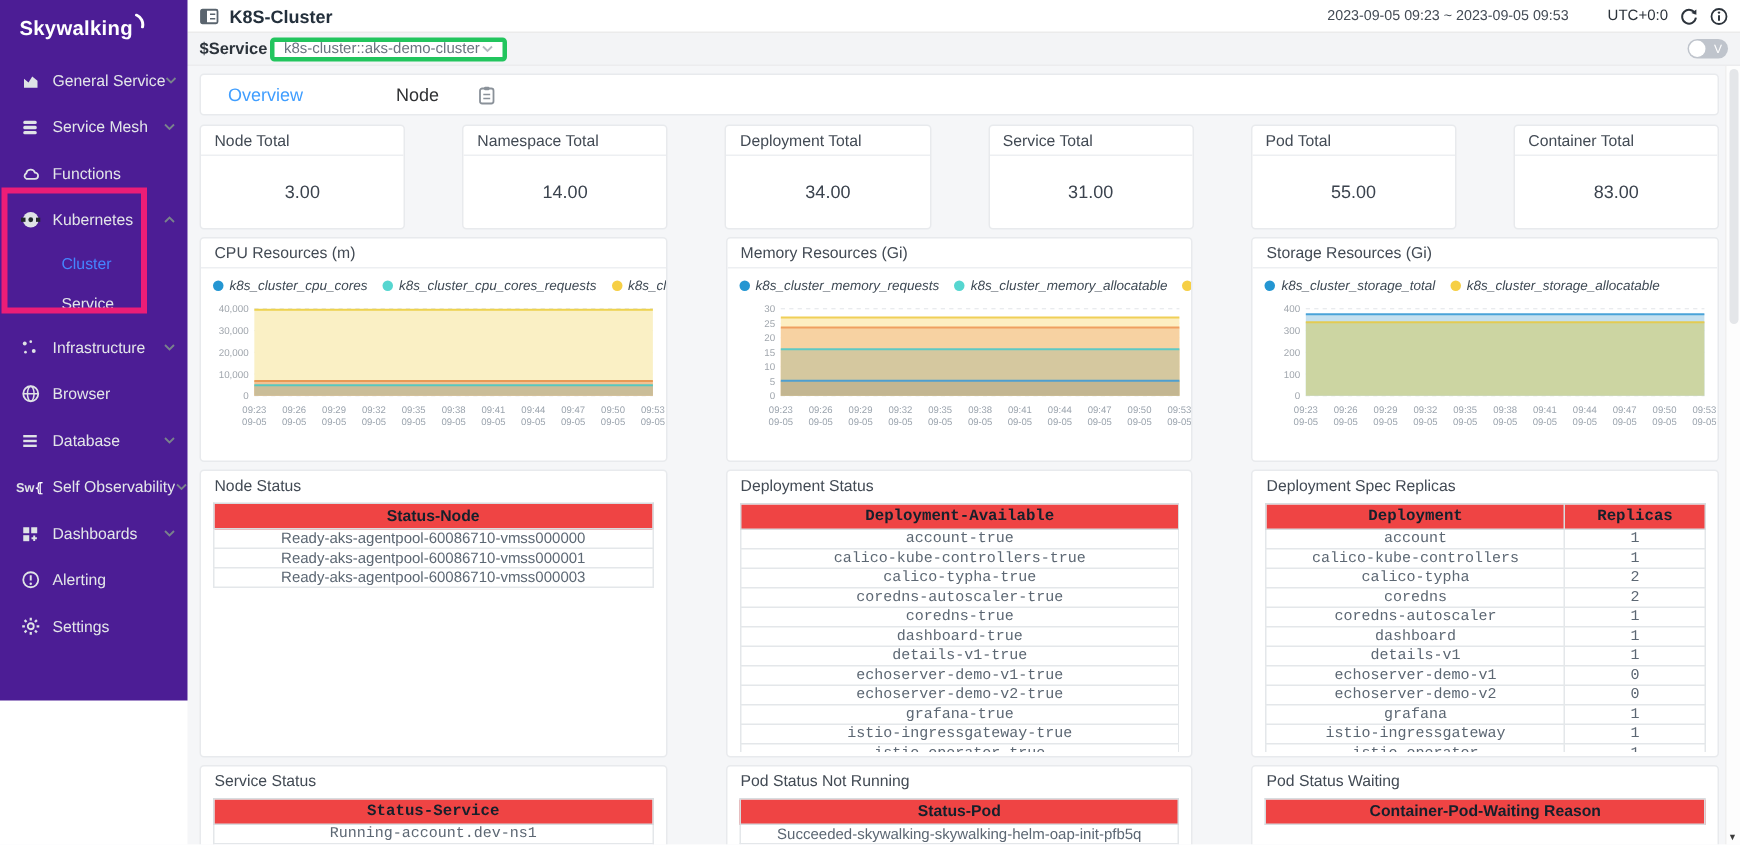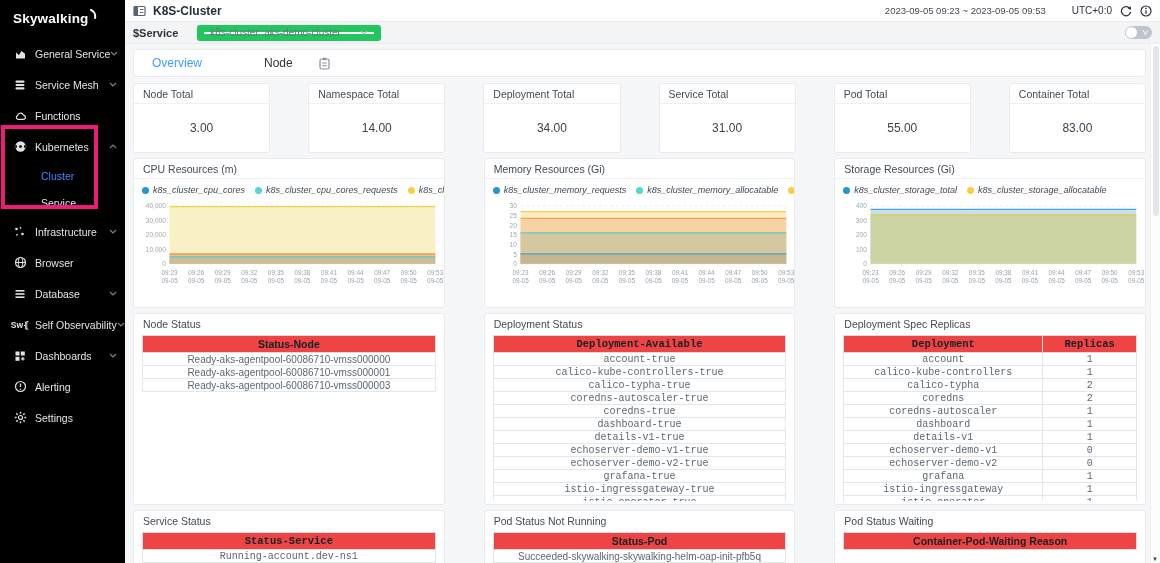--- a/index.html
+++ b/index.html
@@ -1,20 +1,20 @@
 <!DOCTYPE html>
 <html><head>
 <meta charset="utf-8">
 <style>
   * { margin:0; padding:0; box-sizing:border-box; }
   html,body { width:1160px; height:563px; overflow:hidden; font-family:"Liberation Sans", sans-serif; background:#fff; }
   body { position:relative; }
 
   
-  .sidebar { position:absolute; left:0; top:0; width:125px; height:563px; background:#000000; color:#e3e6e9; z-index:10; }
+  .sidebar { position:absolute; left:0; top:0; width:125px; height:467px; background:#4c1d95; color:#e3e6e9; z-index:10; }
   .logo { padding:11px 0 4px 13px; display:flex; align-items:flex-start; }
   .logo-text { font-size:13.5px; font-weight:bold; color:#fff; letter-spacing:.2px; }
   .logo-swoosh { margin-left:1px; margin-top:-2px; }
   .menu { margin-top:8px; }
   .mitem { height:31px; display:flex; align-items:center; padding:0 8px 0 13px; cursor:pointer; }
   .mitem .micon { width:14px; height:13px; display:flex; align-items:center; justify-content:center; color:#dfe3e6; flex:0 0 14px; }
   .mitem .mlabel { font-size:10.5px; margin-left:8px; color:#e3e6e9; white-space:nowrap; }
   .mitem .chev { margin-left:auto; color:#79828c; display:flex; }
   .msub { height:27px; display:flex; align-items:center; padding-left:41px; font-size:10.5px; cursor:pointer; color:#e3e6e9; }
   .msub.active { color:#4585fe; }
@@ -28,21 +28,21 @@
   .main { position:absolute; left:125px; top:0; right:0; bottom:0; background:#f5f6f8; }
   .topbar { height:22px; background:#fff; border-bottom:1px solid #ebebeb; display:flex; align-items:center; padding:0 8px; }
   .page-title { font-size:12px; font-weight:bold; color:#24303c; margin-left:7px; }
   .topbar-right { margin-left:auto; display:flex; align-items:center; }
   .time-range { font-size:9.5px; color:#434b55; }
   .tz { font-size:10px; color:#2c333b; margin-left:26px; }
   .tbicon { margin-left:8px; display:flex; align-items:center; cursor:pointer; color:#2c333b; }
 
   .servicebar { height:22px; background:#f3f4f6; border-bottom:1px solid #ececee; display:flex; align-items:center; padding:0 8px; }
   .svc-label { font-size:11px; font-weight:bold; color:#2c333b; }
-  .svc-select { margin-left:19px; height:16px; background:#fff; border:7px solid #22c55e; border-radius:3px; display:flex; align-items:center; padding:0 6px; width:184px; cursor:pointer; }
+  .svc-select { margin-left:2px; height:16px; background:#fff; border:3px solid #22c55e; border-radius:3px; display:flex; align-items:center; padding:0 6px; width:158px; cursor:pointer; }
   .svc-select .val { font-size:10px; color:#6a7480; white-space:nowrap; overflow:hidden; flex:1; }
   .toggle { margin-left:auto; width:27px; height:13px; border-radius:7px; background:#bfc4cc; position:relative; cursor:pointer; }
   .toggle .knob { position:absolute; left:1px; top:1px; width:11px; height:11px; border-radius:50%; background:#fff; }
   .toggle .tlabel { position:absolute; right:4px; top:2px; font-size:8px; color:#fff; }
 
   .content { position:absolute; top:44px; left:0; right:10px; bottom:0; padding:5px 4px 0 8px; overflow:hidden; }
 
   .card { background:#fff; border:1px solid #e8eaed; border-radius:3px; }
   .card-title { font-size:10.5px; color:#424a54; padding:4px 9px 3px; }
   .card-title.underlined { border-bottom:1px solid #edeff2; }

